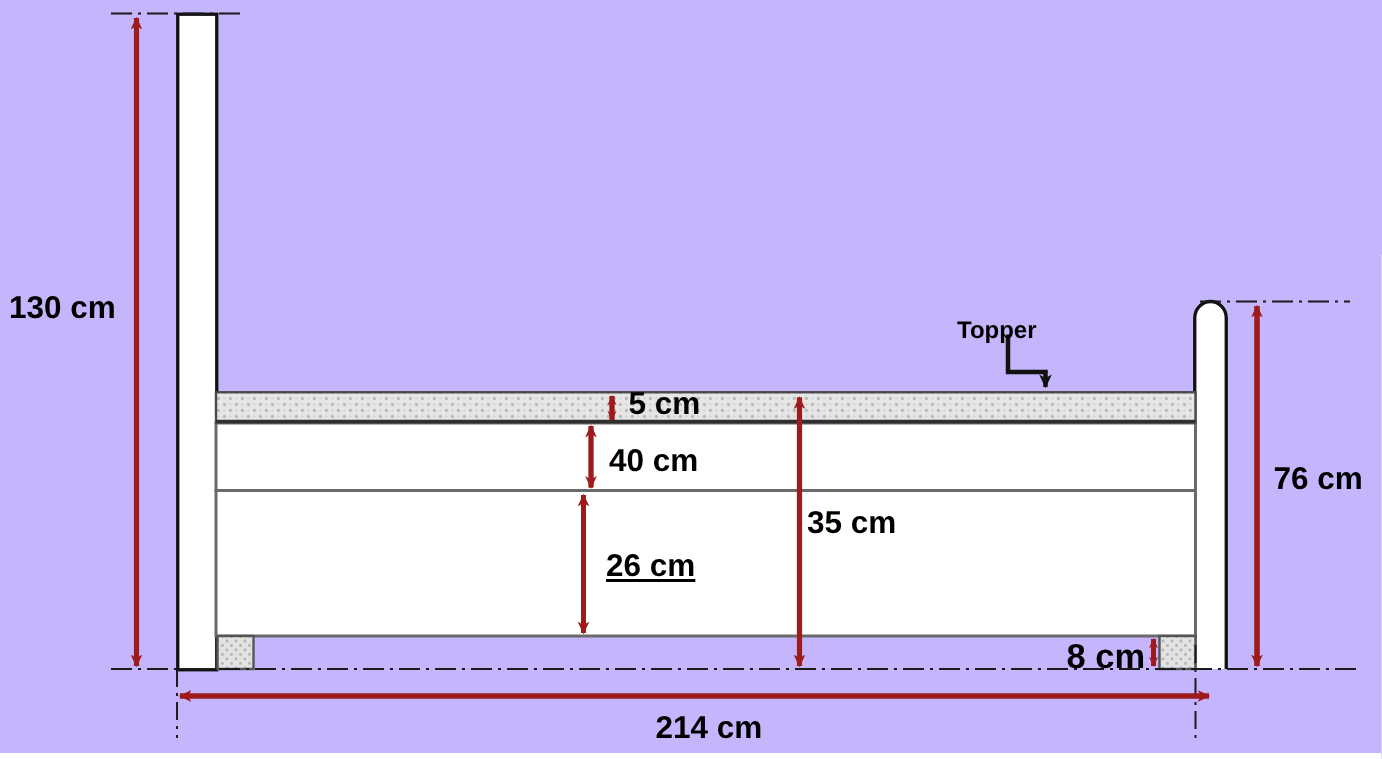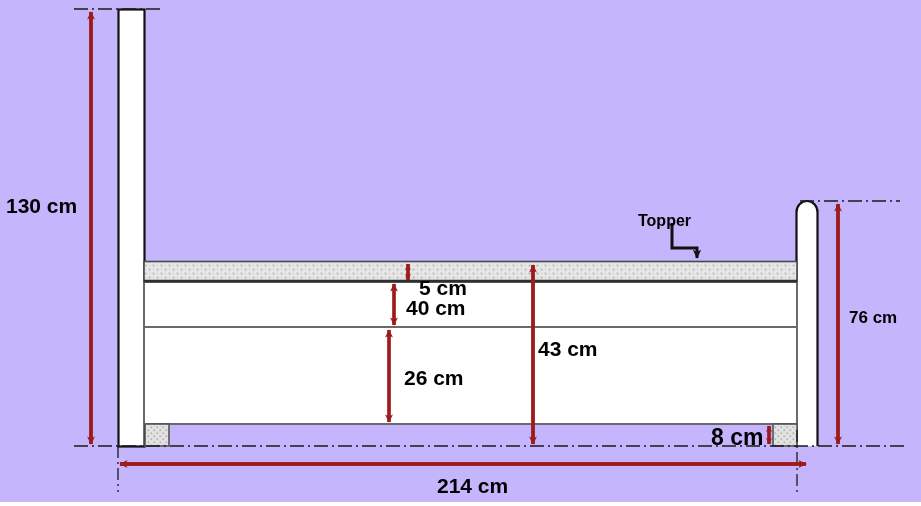--- a/index.html
+++ b/index.html
@@ -1,25 +1,25 @@
 <!DOCTYPE html>
 <html><head>
 <meta charset="utf-8">
 <style>
   html,body{margin:0;padding:0;background:#ffffff;}
   body{font-family:"Liberation Sans", sans-serif;}
   #stage{position:relative;width:921px;height:502px;background:#c4b5fd;overflow:hidden;padding-left:24px;}
   #stage svg{position:absolute;left:0;top:0;}
   .dimlabel{position:absolute;font-weight:bold;color:#000;white-space:nowrap;letter-spacing:0px;}
   .lbl-130{font-size:21px;left:6px;top:194px;}
-  .lbl-5{font-size:21px;left:419px;top:258px;margin-top:18px;}
+  .lbl-5{font-size:21px;left:419px;top:258px;}
   .lbl-20{font-size:21px;left:406px;top:296px;}
-  .lbl-26{font-size:21px;left:404px;top:366px;}
+  .lbl-26{font-size:21px;left:404px;top:366px;text-decoration:underline;}
   .lbl-59{font-size:21px;left:538px;top:337px;}
-  .lbl-76{font-size:17px;left:849px;top:308px;}
+  .lbl-76{font-size:21px;left:849px;top:308px;}
   .lbl-8{font-size:23px;left:711px;top:424px;}
   .lbl-214{font-size:21px;left:437px;top:474px;}
   .lbl-topper{font-size:16px;left:638px;top:212px;}
 </style>
 </head>
 <body>
 
 <div id="stage">
 
 <svg width="921" height="506" viewBox="0 0 921 506">
@@ -130,19 +130,19 @@
 
   <g fill="none" stroke="#111111" stroke-width="3">
     <path d="M672,223 L672,248 L697,248 L697,258" marker-end="url(#arBlk)"></path>
   </g>
 </svg>
 
 <div class="dimlabel lbl-130">130 cm</div>
 <div class="dimlabel lbl-5">5 cm</div>
 <div class="dimlabel lbl-20">40 cm</div>
 <div class="dimlabel lbl-26">26 cm</div>
-<div class="dimlabel lbl-59">43 cm</div>
+<div class="dimlabel lbl-59">35 cm</div>
 <div class="dimlabel lbl-76">76 cm</div>
 <div class="dimlabel lbl-8">8 cm</div>
 <div class="dimlabel lbl-214">214 cm</div>
 <div class="dimlabel lbl-topper">Topper</div>
 
 </div>
 
 </body></html>

